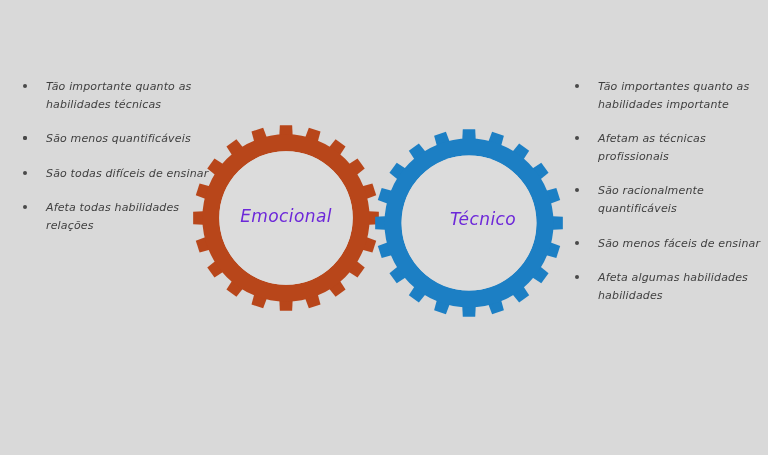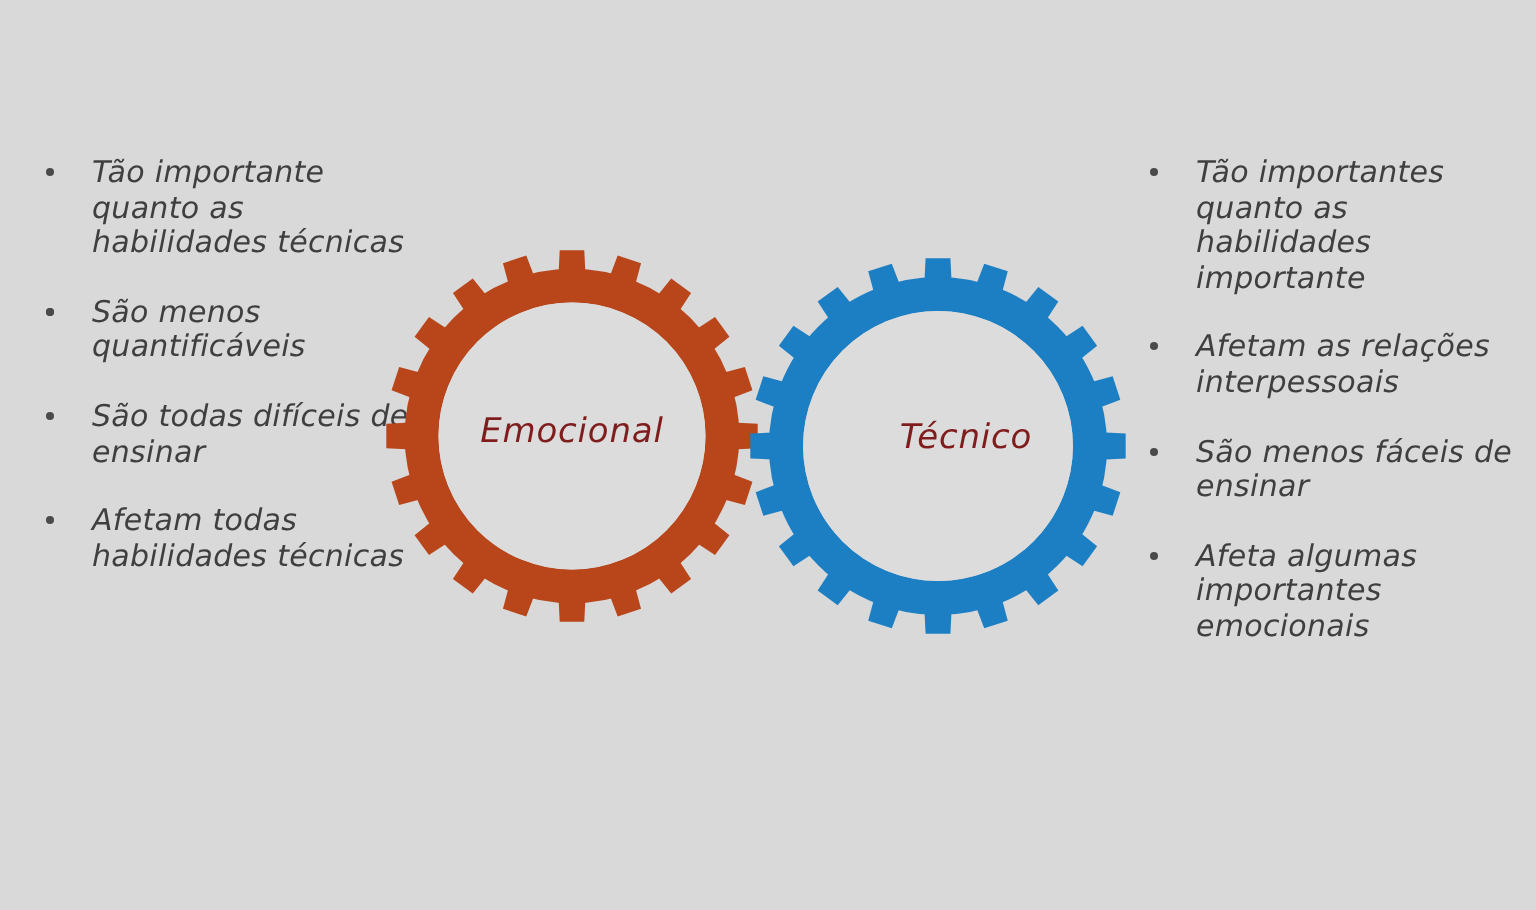--- a/index.html
+++ b/index.html
@@ -23,21 +23,21 @@
   #col-left{ left:14px;  width:200px; }
   #col-right{ left:566px; width:200px; }
 
   .bullet{
     position:relative;
     display:block;
     padding-left:32px;
     margin-bottom:17px;
     color:#3f3f3f;
     font-family:"DejaVu Sans", sans-serif;
-    font-size:15px;
+    font-size:11px;
     line-height:17.6px;
     letter-spacing:.15px;
     font-style:italic;
     font-weight:400;
   }
   .bullet .dot{
     position:absolute;
     left:9px; top:6px;
     width:4px;height:4px;
     border-radius:50%;
@@ -49,21 +49,21 @@
   .gear{ position:absolute; }
   #gear-orange{ left:192px; top:124px; width:188px; height:188px; z-index:1; }
   #gear-blue  { left:374px; top:128px; width:190px; height:190px; z-index:2; }
 
   .gear svg{ display:block; width:100%; height:100%; overflow:visible; }
 
   .gear-label{
     position:absolute;
     left:0; right:0;
     text-align:center;
-    color:#7f1d1d;
+    color:#6d28d9;
     font-family:"DejaVu Sans", sans-serif;
     font-size:17px;
     font-style:italic;
     letter-spacing:.4px;
     white-space:nowrap;
     z-index:3;
   }
   #label-emocional{ left:192px; width:188px; top:206px; }
   #label-tecnico  { left:388px; width:190px; top:209px; }
 </style>
@@ -83,21 +83,21 @@
     <div class="bullet">
       <span class="dot"></span>
       <span class="txt">São menos quantificáveis</span>
     </div>
     <div class="bullet">
       <span class="dot"></span>
       <span class="txt">São todas difíceis de ensinar</span>
     </div>
     <div class="bullet">
       <span class="dot"></span>
-      <span class="txt">Afetam todas habilidades técnicas</span>
+      <span class="txt">Afeta todas habilidades relações</span>
     </div>
   </div>
 
   <div class="gear" id="gear-orange">
     <svg viewBox="0 0 200 200">
       <g id="orange-gear-group">
           <polygon points="92.42,22.37 93.47,1.22 106.53,1.22 107.58,22.37" fill="#b8461a"></polygon>
           <polygon points="116.78,23.83 124.32,4.03 136.73,8.07 131.20,28.51" fill="#b8461a"></polygon>
           <polygon points="139.49,32.74 152.78,16.25 163.34,23.92 151.77,41.65" fill="#b8461a"></polygon>
           <polygon points="158.35,48.23 176.08,36.66 183.75,47.22 167.26,60.51" fill="#b8461a"></polygon>
@@ -154,25 +154,29 @@
   </div>
   <div class="gear-label" id="label-tecnico">Técnico</div>
 
   <div class="col" id="col-right">
     <div class="bullet">
       <span class="dot"></span>
       <span class="txt">Tão importantes quanto as habilidades importante</span>
     </div>
     <div class="bullet">
       <span class="dot"></span>
-      <span class="txt">Afetam as relações interpessoais</span>
+      <span class="txt">Afetam as técnicas profissionais</span>
+    </div>
+    <div class="bullet">
+      <span class="dot"></span>
+      <span class="txt">São racionalmente quantificáveis</span>
     </div>
     <div class="bullet">
       <span class="dot"></span>
       <span class="txt">São menos fáceis de ensinar</span>
     </div>
     <div class="bullet">
       <span class="dot"></span>
-      <span class="txt">Afeta algumas importantes emocionais</span>
+      <span class="txt">Afeta algumas habilidades habilidades</span>
     </div>
   </div>
 
 </div>
 
 </body></html>

